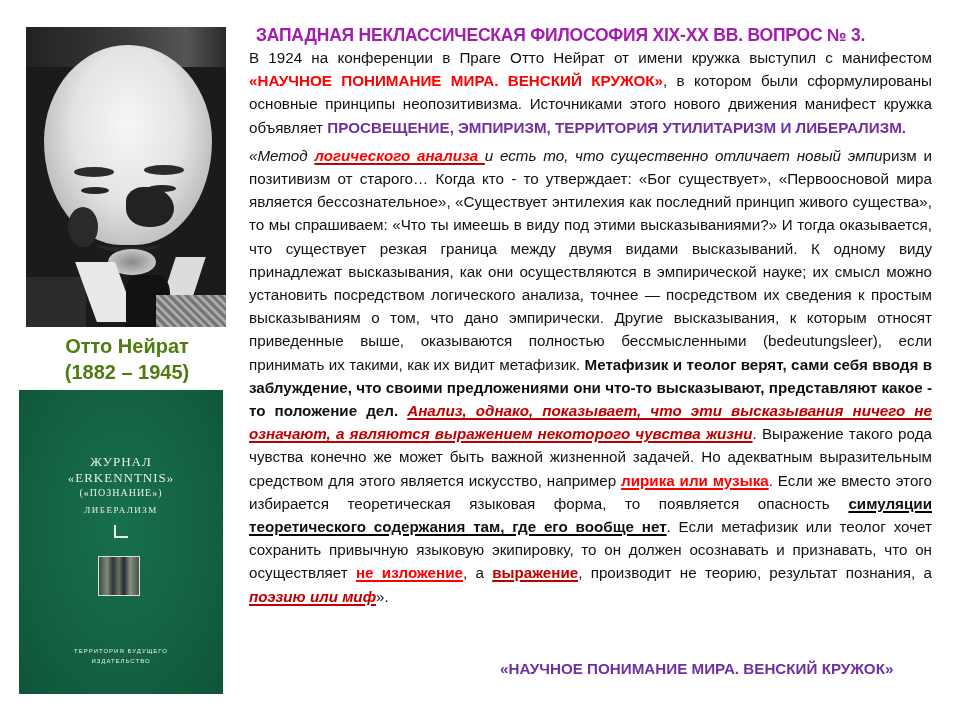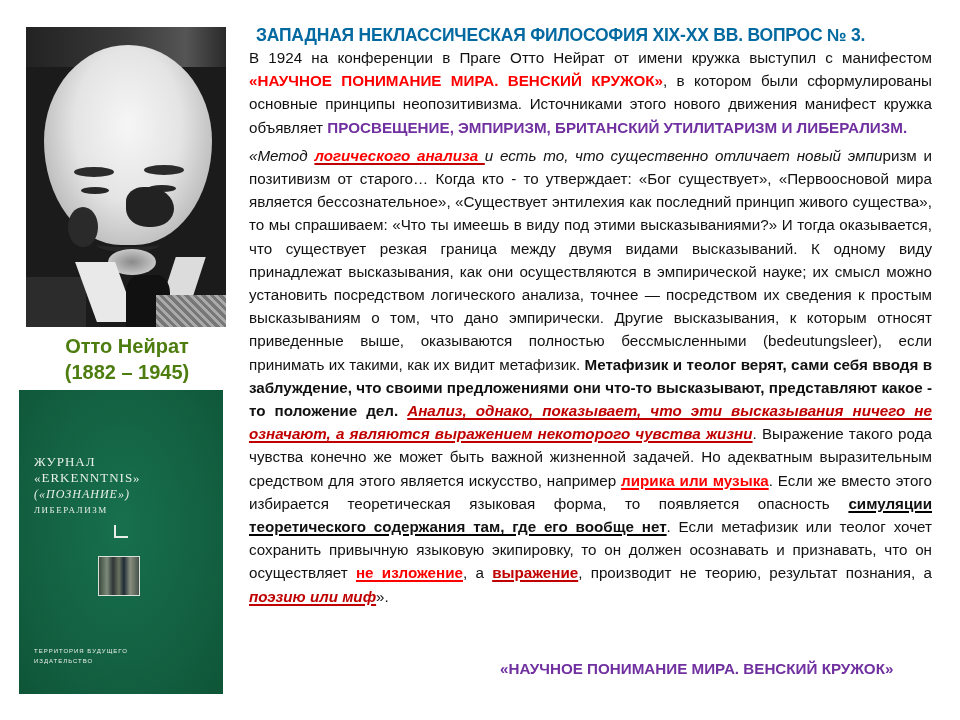--- a/index.html
+++ b/index.html
@@ -30,35 +30,35 @@
     background: repeating-linear-gradient(45deg,#777 0 3px,#aaa 3px 6px); }
   .portrait .shoulder-l { position:absolute; left:0; top:250px; width:60px; height:60px; background:#2c2c2c; }
 
   
   .caption { position:absolute; left:22px; top:333px; width:210px; text-align:center;
     color:#4d7c0f; font-weight:bold; font-size:20px; line-height:26px; }
 
   
   .book { position:absolute; left:19px; top:390px; width:204px; height:304px;
     background: radial-gradient(ellipse at 50% 45%, #17704d 0%, #136142 60%, #0f5538 100%); }
-  .book .t { position:absolute; left:15px; width:100%; text-align:left; color:#e8efe9;
+  .book .t { position:absolute; left:0; width:100%; text-align:center; color:#e8efe9;
     font-family:"Liberation Serif","DejaVu Serif",serif; letter-spacing:1px; }
   .book .t1 { top:64px; font-size:13px; }
   .book .t2 { top:80px; font-size:13px; }
-  .book .t3 { top:97px; font-size:12px;font-style:italic; }
+  .book .t3 { top:97px; font-size:10px; }
   .book .t4 { top:115px; font-size:9px; letter-spacing:1.5px; }
   .book .mark { position:absolute; left:95px; top:135px; width:12px; height:11px; border:2px solid #e8efe9; border-top:none; border-right:none; }
   .book .photo { position:absolute; left:79px; top:166px; width:40px; height:38px;
     border:1px solid #d8e2da;
     background: linear-gradient(90deg,#3c4a3f 0%,#7c8b79 20%,#2e3536 35%,#6b7460 50%,#1f2a35 62%,#8a9080 78%,#45524a 100%); }
   .book .pub1 { top:258px; font-size:6px; letter-spacing:1px; font-family:"Liberation Sans",sans-serif; }
   .book .pub2 { top:268px; font-size:6px; letter-spacing:1px; font-family:"Liberation Sans",sans-serif; }
 
   
-  .title { position:absolute; left:256px; top:25px; font-size:17.5px; font-weight:bold; color:#0369a1; letter-spacing:-0.2px; white-space:nowrap; }
+  .title { position:absolute; left:256px; top:25px; font-size:17.5px; font-weight:bold; color:#a21caf; letter-spacing:-0.2px; white-space:nowrap; }
   .textblock { position:absolute; left:249px; top:46px; width:683px;
     font-size:15.2px; line-height:23.2px; text-align:justify; color:#111; }
   .textblock p { margin:0; }
   .p2 { margin-top:5px !important; }
   .red { color:#FF0000; }
   .dred { color:#C00000; }
   .purple { color:#7030A0; }
   .b { font-weight:bold; }
   .i { font-style:italic; }
   .u { text-decoration: underline; text-decoration-thickness:1.5px; text-underline-offset:2px; }
@@ -100,17 +100,17 @@
   <div class="t t4">ЛИБЕРАЛИЗМ</div>
   <div class="mark"></div>
   <div class="photo"></div>
   <div class="t pub1">ТЕРРИТОРИЯ БУДУЩЕГО</div>
   <div class="t pub2">ИЗДАТЕЛЬСТВО</div>
 </div>
 
 <div class="title">ЗАПАДНАЯ НЕКЛАССИЧЕСКАЯ ФИЛОСОФИЯ XIX-XX ВВ. ВОПРОС № 3.</div>
 
 <div class="textblock">
-  <p><span>В 1924 на конференции в Праге Отто Нейрат от имени кружка выступил с манифестом </span><span class="red b">«НАУЧНОЕ ПОНИМАНИЕ МИРА. ВЕНСКИЙ КРУЖОК»</span><span>, в котором были сформулированы основные принципы неопозитивизма. Источниками этого нового движения манифест кружка объявляет </span><span class="purple b">ПРОСВЕЩЕНИЕ, ЭМПИРИЗМ, БРИТАНСКИЙ УТИЛИТАРИЗМ И ЛИБЕРАЛИЗМ.</span></p>
+  <p><span>В 1924 на конференции в Праге Отто Нейрат от имени кружка выступил с манифестом </span><span class="red b">«НАУЧНОЕ ПОНИМАНИЕ МИРА. ВЕНСКИЙ КРУЖОК»</span><span>, в котором были сформулированы основные принципы неопозитивизма. Источниками этого нового движения манифест кружка объявляет </span><span class="purple b">ПРОСВЕЩЕНИЕ, ЭМПИРИЗМ, ТЕРРИТОРИЯ УТИЛИТАРИЗМ И ЛИБЕРАЛИЗМ.</span></p>
   <p class="p2"><span class="i">«Метод </span><span class="red b i u u-dred">логического анализа </span><span class="i">и есть то, что существенно отличает новый</span><span class="i"> эмпи</span><span>ризм и позитивизм от старого… Когда кто - то утверждает: «Бог существует», «Первоосновой мира является бессознательное», «Существует энтилехия как последний принцип живого существа», то мы спрашиваем: «Что ты имеешь в виду под этими высказываниями?» И тогда оказывается, что существует резкая граница между двумя видами высказываний. К одному виду принадлежат высказывания, как они осуществляются в эмпирической науке; их смысл можно установить посредством логического анализа, точнее — посредством их сведения к простым высказываниям о том, что дано эмпирически. Другие высказывания, к которым относят приведенные выше, оказываются полностью бессмысленными (bedeutungsleer), если принимать их такими, как их видит метафизик. </span><span class="b">Метафизик и теолог верят, сами себя вводя в заблуждение, что своими предложениями они что-то высказывают, представляют какое - то положение дел.</span><span> </span><span class="dred b i u u-dred">Анализ, однако, показывает, что эти высказывания ничего не означают, а являются выражением некоторого чувства жизни</span><span>. Выражение такого рода чувства конечно же может быть важной жизненной задачей. Но адекватным выразительным средством для этого является искусство, например </span><span class="red b u u-red">лирика или музыка</span><span>. Если же вместо этого избирается теоретическая языковая форма, то появляется опасность </span><span class="b u u-black">симуляции теоретического содержания там, где его вообще нет</span><span>. Если метафизик или теолог хочет сохранить привычную языковую экипировку, то он должен осознавать и признавать, что он осуществляет </span><span class="red b u u-red">не изложение</span><span>, а </span><span class="dred b u u-dred">выражение</span><span>, производит не теорию, результат познания, а </span><span class="dred b i u u-dred">поэзию или миф</span><span>».</span></p>
 </div>
 
 <div class="source">«НАУЧНОЕ ПОНИМАНИЕ МИРА. ВЕНСКИЙ КРУЖОК»</div>
 
 </body></html>

